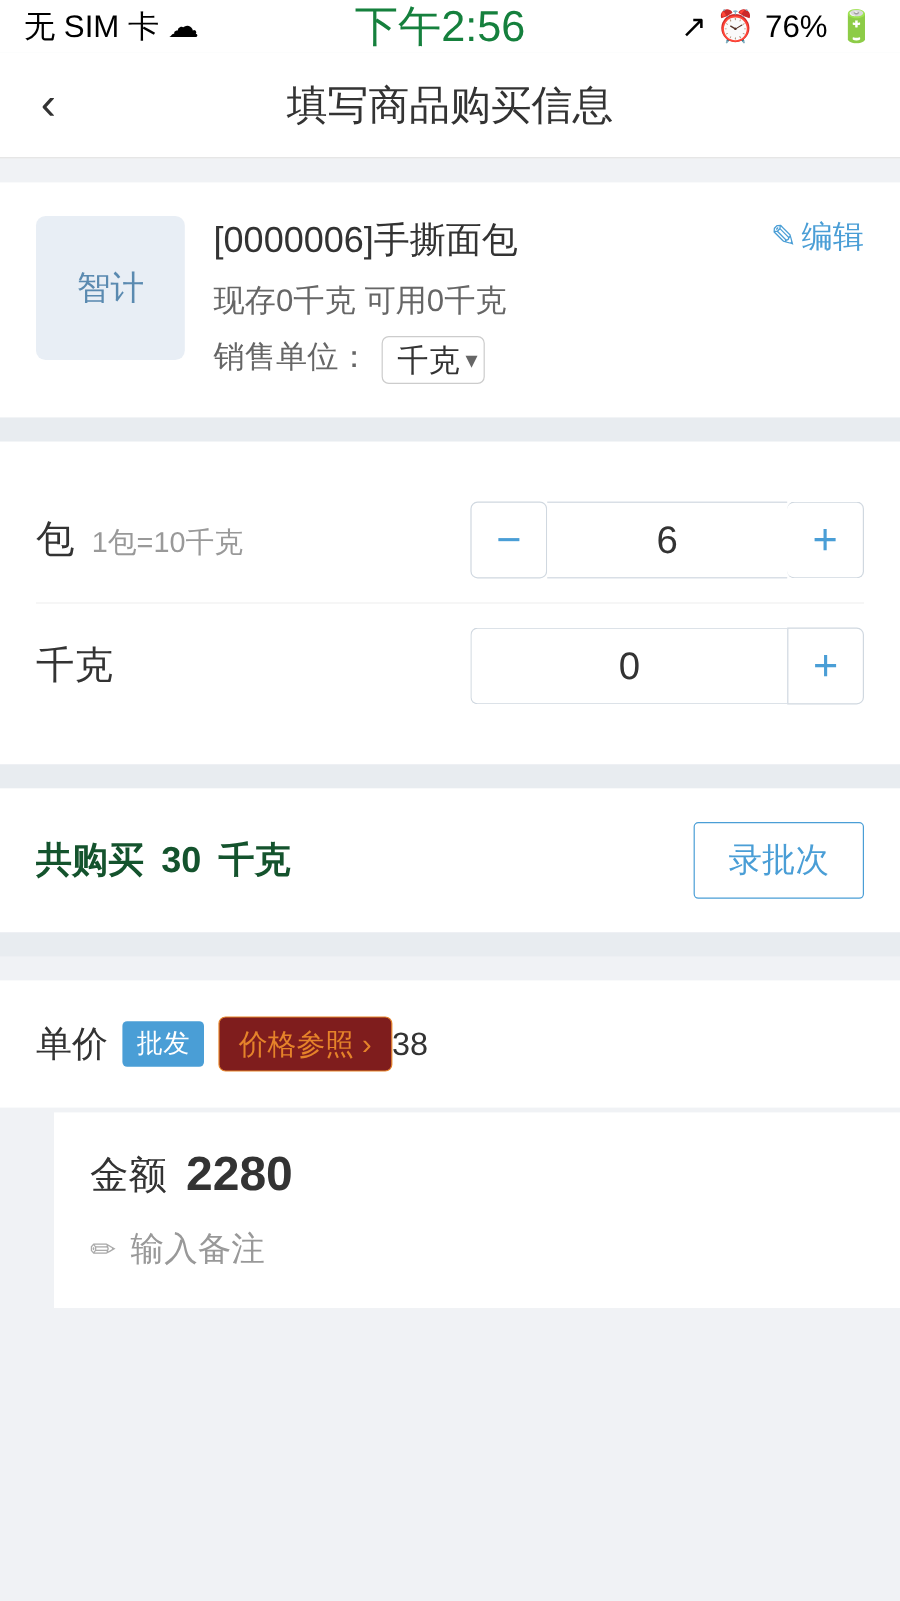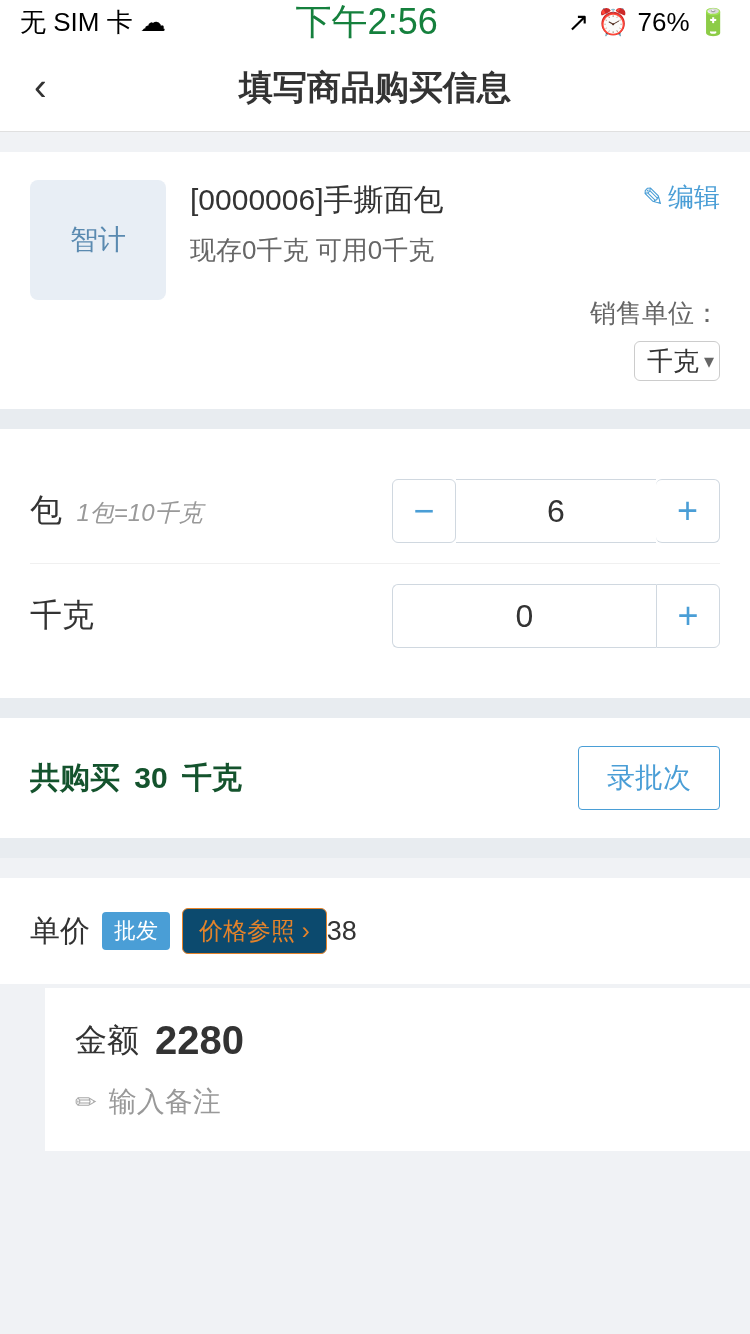--- a/index.html
+++ b/index.html
@@ -40,64 +40,63 @@
     .nav-back {
       position: absolute;
       left: 24px;
       font-size: 38px;
       color: #333;
       cursor: pointer;
       padding: 10px;
     }
     .nav-title {
       font-size: 34px;
-      font-weight: 700;
+      font-weight: 400;
       color: #333;
     }
 
     
     .product-card {
       background: #fff;
       padding: 28px 30px;
       display: flex;
       align-items: flex-start;
       gap: 24px;
       margin-top: 20px;
     }
     .product-image {
-      width: 136px;
+      width: 124px;
       height: 120px;
       background: #e8eef5;
       border-radius: 8px;
       display: flex;
       align-items: center;
       justify-content: center;
       flex-shrink: 0;
       font-size: 36px;
       color: #7a9bb5;
     }
     .product-info { flex: 1; }
     .product-name {
       font-size: 30px;
       color: #333;
       margin-bottom: 12px;
       font-weight: 500;
     }
     .product-stock {
       font-size: 26px;
       color: #666;
-      margin-bottom: 28px;
+      margin-bottom: 12px;
     }
     .product-unit-row {
       display: flex;
-      align-items: flex-end;
+      align-items: flex-start;
       gap: 10px;
       font-size: 26px;
       color: #666;
-      flex-direction: column;
     }
     .unit-select {
       border: 1px solid #ccc;
       border-radius: 6px;
       padding: 4px 20px 4px 12px;
       font-size: 26px;
       color: #333;
       background: #fff;
       appearance: none;
       -webkit-appearance: none;
@@ -152,21 +151,20 @@
       border-top: 1px solid #f0f0f0;
     }
     .qty-label {
       font-size: 32px;
       color: #333;
     }
     .qty-hint {
       font-size: 24px;
       color: #999;
       margin-left: 10px;
-      font-style: italic;
     }
     .qty-control {
       display: flex;
       align-items: center;
       gap: 0;
     }
     .qty-btn {
       width: 64px;
       height: 64px;
       background: #fff;
@@ -253,21 +251,21 @@
       font-size: 22px;
       padding: 4px 12px;
       border-radius: 4px;
     }
     .price-ref-btn {
       border: 1px solid #e5832a;
       border-radius: 6px;
       padding: 6px 16px;
       font-size: 24px;
       color: #e5832a;
-      background: #0c4a6e;
+      background: #7f1d1d;
       cursor: pointer;
       display: flex;
       align-items: center;
       gap: 4px;
     }
     .price-value {
       font-size: 27px;
       color: #333;
       font-weight: 500;
     }

